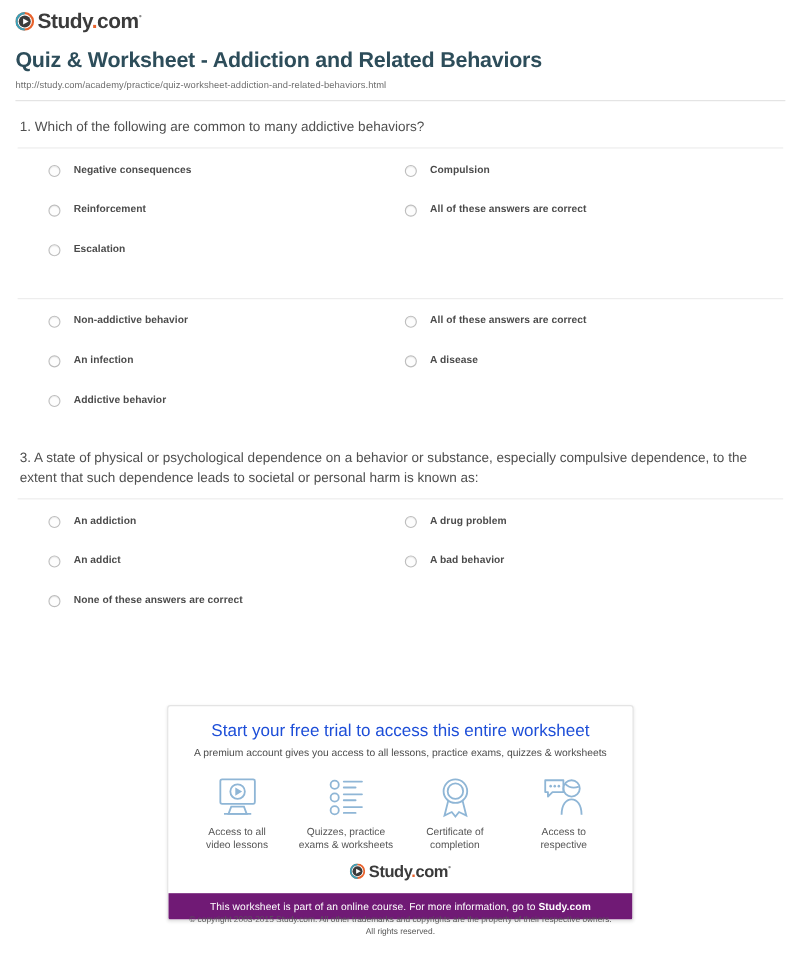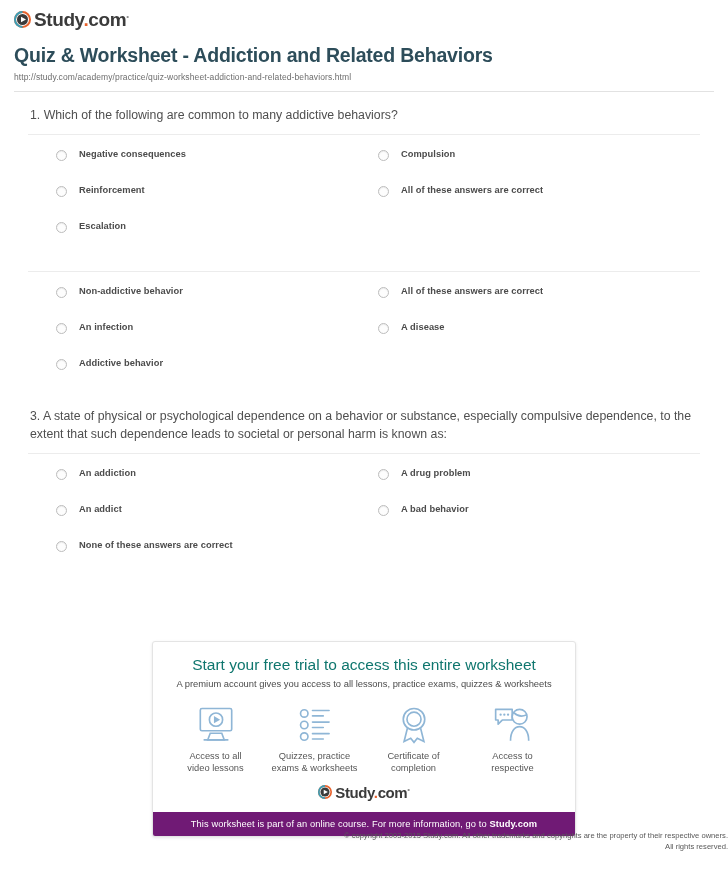--- a/index.html
+++ b/index.html
@@ -68,21 +68,21 @@
     color: #6d6d6d;
     letter-spacing: 0.1px;
   }
   .title-rule {
     margin-top: 9px;
     border-top: 1px solid #e2e2e2;
   }
 
   
   .questions {
-    padding: 0 28px;
+    padding: 0 16px;
   }
   .question-block {
     padding-top: 15px;
   }
   .question-text {
     font-size: 12.3px;
     color: #4f4f4f;
     line-height: 1.45;
     padding: 0 2px 9px 2px;
   }
@@ -138,21 +138,21 @@
     border-radius: 3px;
     box-shadow: 0 1px 3px rgba(0,0,0,0.10);
     overflow: hidden;
   }
   .promo-head {
     padding: 14px 10px 0 10px;
     text-align: center;
   }
   .promo-title {
     font-size: 15.5px;
-    color: #0f766e;
+    color: #1d4ed8;
     line-height: 1.2;
   }
   .promo-sub {
     margin-top: 3px;
     font-size: 9.4px;
     color: #4c4c4c;
   }
   .features {
     display: flex;
     justify-content: space-between;
@@ -193,21 +193,21 @@
     letter-spacing: 0.1px;
   }
   .promo-banner b { font-weight: bold; }
 
   
   .footer {
     position: absolute;
     left: 0;
     top: 830px;
     width: 728px;
-    text-align: right;
+    text-align: center;
     font-size: 7.6px;
     color: #585858;
     line-height: 1.5;
   }
 </style>
 </head>
 <body>
 
 <div class="header">
   <div class="logo">

